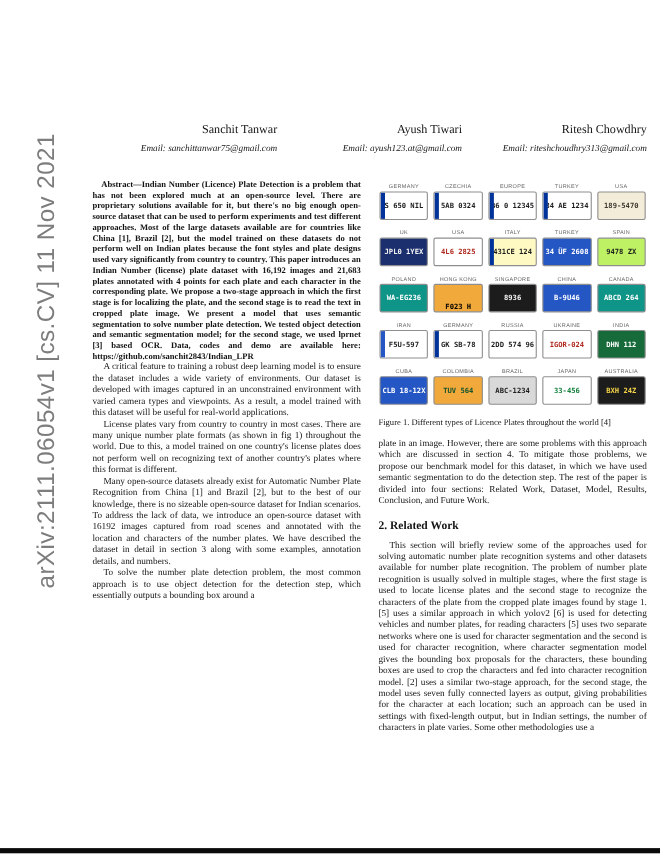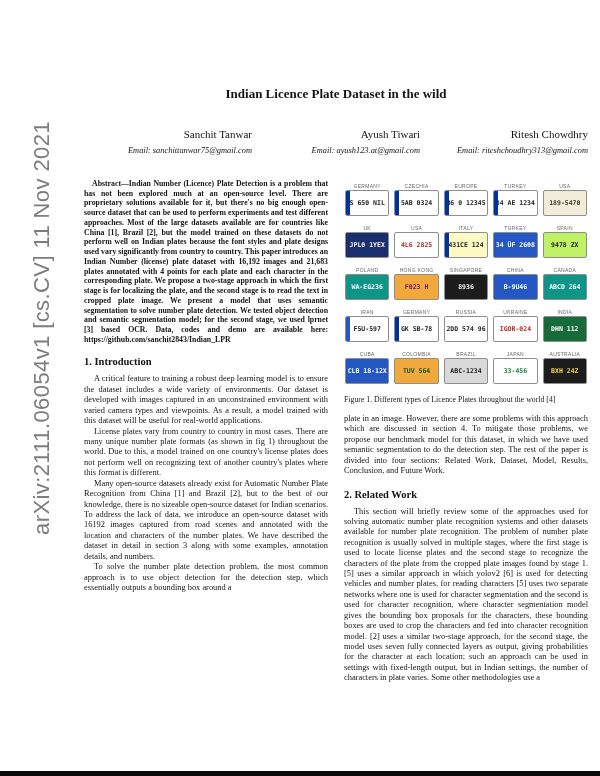--- a/index.html
+++ b/index.html
@@ -44,42 +44,40 @@
 
   .bottom-edge { position:absolute; left:0; bottom:0; width:600px; height:5px; background:#0a0a0a; }
 </style>
 </head>
 <body>
 
 <div class="arxiv-banner">arXiv:2111.06054v1 [cs.CV] 11 Nov 2021</div>
 
 <div class="content">
 
-  <h1 class="title">Indian Licence Plate Dataset in the wild</h1>
 
   <div class="authors">
     <div class="author">
       <div class="author-name">Sanchit Tanwar</div>
       <div class="author-email">Email: sanchittanwar75@gmail.com</div>
     </div>
     <div class="author">
       <div class="author-name">Ayush Tiwari</div>
       <div class="author-email">Email: ayush123.at@gmail.com</div>
     </div>
     <div class="author">
       <div class="author-name">Ritesh Chowdhry</div>
       <div class="author-email">Email: riteshchoudhry313@gmail.com</div>
     </div>
   </div>
 
   <div class="columns">
 
     <div class="col">
       <p class="abstract">Abstract—Indian Number (Licence) Plate Detection is a problem that has not been explored much at an open-source level. There are proprietary solutions available for it, but there's no big enough open-source dataset that can be used to perform experiments and test different approaches. Most of the large datasets available are for countries like China [1], Brazil [2], but the model trained on these datasets do not perform well on Indian plates because the font styles and plate designs used vary significantly from country to country. This paper introduces an Indian Number (license) plate dataset with 16,192 images and 21,683 plates annotated with 4 points for each plate and each character in the corresponding plate. We propose a two-stage approach in which the first stage is for localizing the plate, and the second stage is to read the text in cropped plate image. We present a model that uses semantic segmentation to solve number plate detection. We tested object detection and semantic segmentation model; for the second stage, we used lprnet [3] based OCR. Data, codes and demo are available here: https://github.com/sanchit2843/Indian_LPR</p>
-      <h2 class="sec-heading">1. Introduction</h2>
       <p class="body">A critical feature to training a robust deep learning model is to ensure the dataset includes a wide variety of environments. Our dataset is developed with images captured in an unconstrained environment with varied camera types and viewpoints. As a result, a model trained with this dataset will be useful for real-world applications.</p>
       <p class="body">License plates vary from country to country in most cases. There are many unique number plate formats (as shown in fig 1) throughout the world. Due to this, a model trained on one country's license plates does not perform well on recognizing text of another country's plates where this format is different.</p>
       <p class="body">Many open-source datasets already exist for Automatic Number Plate Recognition from China [1] and Brazil [2], but to the best of our knowledge, there is no sizeable open-source dataset for Indian scenarios. To address the lack of data, we introduce an open-source dataset with 16192 images captured from road scenes and annotated with the location and characters of the number plates. We have described the dataset in detail in section 3 along with some examples, annotation details, and numbers.</p>
       <p class="body">To solve the number plate detection problem, the most common approach is to use object detection for the detection step, which essentially outputs a bounding box around a</p>
     </div>
 
     <div class="col">
       <figure>
         <div class="plate-grid" id="plate-grid">
             <div class="plate-cell">
@@ -148,21 +146,21 @@
               </div>
             </div>
             <div class="plate-cell">
               <div class="plate-country">POLAND</div>
               <div class="plate" style="background: rgb(15, 148, 136); color: rgb(255, 255, 255);">
                 <span class="plate-text">WA-EG236</span>
               </div>
             </div>
             <div class="plate-cell">
               <div class="plate-country">HONG KONG</div>
-              <div class="plate" style="background: rgb(240, 169, 58); color: #701a75;">
+              <div class="plate" style="background: rgb(240, 169, 58); color: #000000; align-items: flex-end;">
                 <span class="plate-text">F023 H</span>
               </div>
             </div>
             <div class="plate-cell">
               <div class="plate-country">SINGAPORE</div>
               <div class="plate" style="background: rgb(28, 28, 28); color: rgb(245, 245, 245);">
                 <span class="plate-text">8936</span>
               </div>
             </div>
             <div class="plate-cell">

